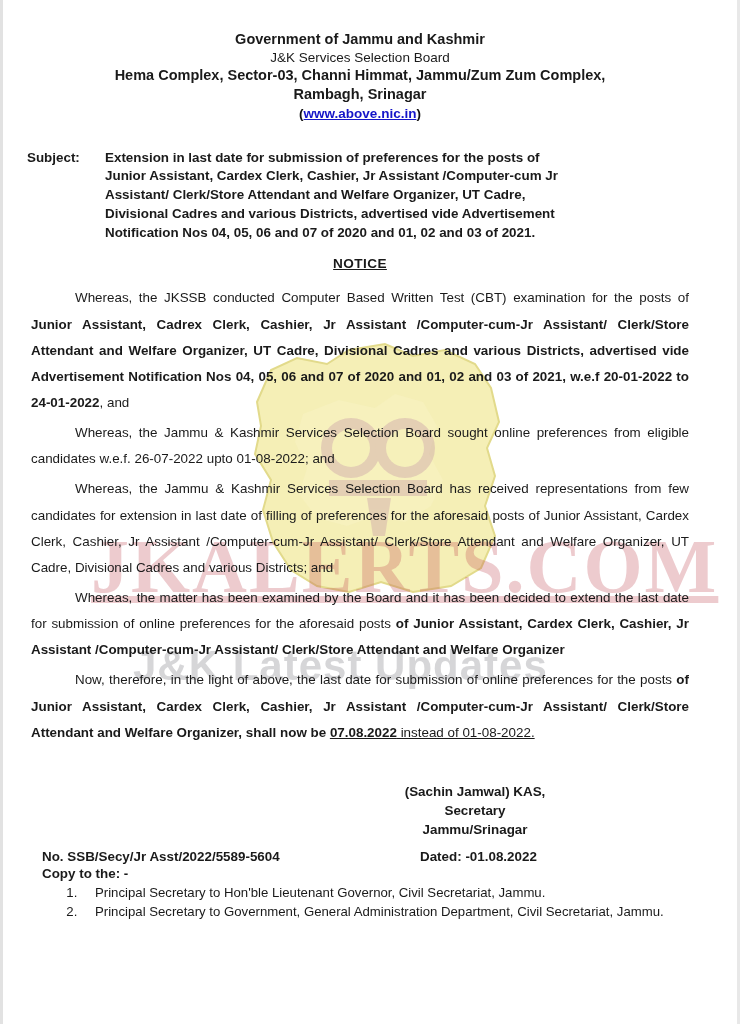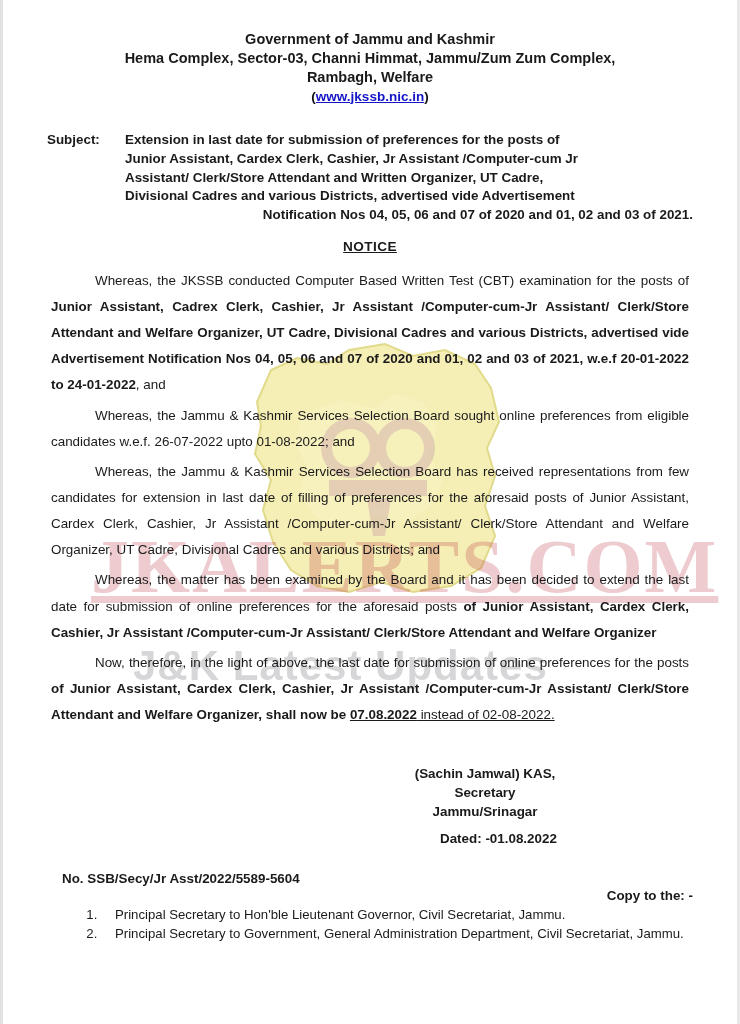--- a/index.html
+++ b/index.html
@@ -54,41 +54,41 @@
     font-weight: 700;
     letter-spacing: 1px;
     color: rgba(120, 120, 125, 0.30);
     white-space: nowrap;
     line-height: 1;
   }
   
   .content {
     position: relative;
     z-index: 2;
-    padding: 30px 44px 0 44px;
+    padding: 30px 44px 0 24px;
   }
   .hdr { text-align: center; line-height: 1.30; }
   .hdr .l1 { font-size: 14.5px; font-weight: 700; }
   .hdr .l2 { font-size: 13.5px; font-weight: 400; }
   .hdr .l3 { font-size: 14.5px; font-weight: 700; }
   .hdr .l4 { font-size: 14.5px; font-weight: 700; }
   .hdr .l5 { font-size: 13.5px; font-weight: 700; margin-top: 1px; }
   .url { color: #1414c8; text-decoration: underline; }
   .paren { color: #111; }
 
   .subject-block {
     display: flex;
     margin-top: 26px;
     font-size: 13.4px;
     font-weight: 700;
     line-height: 1.40;
   }
   .subject-label { flex: 0 0 78px; }
   .subject-text { flex: 1; text-align: justify; }
-  .subject-text.lastline { text-align: right; }
+  .subject-text.lastline { text-align: left; }
 
   .notice {
     text-align: center;
     margin-top: 14px;
     font-size: 13.6px;
     font-weight: 700;
     text-decoration: underline;
     letter-spacing: .4px;
   }
 
@@ -109,29 +109,28 @@
     font-weight: 700;
     line-height: 1.42;
     padding-left: 230px;
   }
   .ref-row {
     display: flex;
     margin-top: 10px;
     font-size: 13.4px;
     font-weight: 700;
   }
-  .ref-no { flex: 0 0 345px; padding-left: 15px; margin-top: 40px; }
+  .ref-no { flex: 0 0 345px; padding-left: 15px; }
   .ref-date { flex: 1; text-align: left; padding-left: 48px; }
 
   .copy-to {
     margin-top: 2px;
     font-size: 13.4px;
     font-weight: 700;
     padding-left: 15px;
-    text-align: right;
   }
   ol.copy-list {
     margin: 2px 0 4px 0;
     padding-left: 54px;
     font-size: 13.2px;
     font-weight: 400;
     line-height: 1.44;
   }
   ol.copy-list li {
     text-align: justify;
@@ -161,49 +160,50 @@
       </g>
     </svg>
     <div class="wm-jkalerts">JKALERTS.COM</div>
     <div class="wm-updates">J&amp;K Latest Updates</div>
   </div>
 
   <div class="content">
 
     <div class="hdr">
       <div class="l1">Government of Jammu and Kashmir</div>
+      <div class="l2">J&amp;K Services Selection Board</div>
       <div class="l3">Hema Complex, Sector-03, Channi Himmat, Jammu/Zum Zum Complex,</div>
-      <div class="l4">Rambagh, Welfare</div>
-      <div class="l5"><span class="paren">(</span><a class="url" href="#">www.jkssb.nic.in</a><span class="paren">)</span></div>
+      <div class="l4">Rambagh, Srinagar</div>
+      <div class="l5"><span class="paren">(</span><a class="url" href="#">www.above.nic.in</a><span class="paren">)</span></div>
     </div>
 
     <div class="subject-block">
       <div class="subject-label">Subject:</div>
       <div style="flex:1;">
         <div class="subject-text">Extension in last date for submission of preferences for the posts of</div>
         <div class="subject-text">Junior Assistant, Cardex Clerk, Cashier, Jr Assistant /Computer-cum Jr</div>
-        <div class="subject-text">Assistant/ Clerk/Store Attendant and Written Organizer, UT Cadre,</div>
+        <div class="subject-text">Assistant/ Clerk/Store Attendant and Welfare Organizer, UT Cadre,</div>
         <div class="subject-text">Divisional Cadres and various Districts, advertised vide Advertisement</div>
         <div class="subject-text lastline">Notification Nos 04, 05, 06 and 07 of 2020 and 01, 02 and 03 of 2021.</div>
       </div>
     </div>
 
     <div class="notice">NOTICE</div>
 
     <div class="body-text">
 
       <p><span>Whereas, the JKSSB conducted Computer Based Written Test (CBT) examination for the posts of </span><span class="b">Junior Assistant, Cadrex Clerk, Cashier, Jr Assistant /Computer-cum-Jr Assistant/ Clerk/Store Attendant and Welfare Organizer, UT Cadre, Divisional Cadres and various Districts, advertised vide Advertisement Notification Nos 04, 05, 06 and 07 of 2020 and 01, 02 and 03 of 2021, w.e.f 20-01-2022 to 24-01-2022</span><span>, and</span></p>
 
       <p>Whereas, the Jammu &amp; Kashmir Services Selection Board sought online preferences from eligible candidates w.e.f. 26-07-2022 upto 01-08-2022; and</p>
 
       <p>Whereas, the Jammu &amp; Kashmir Services Selection Board has received representations from few candidates for extension in last date of filling of preferences for the aforesaid posts of Junior Assistant, Cardex Clerk, Cashier, Jr Assistant /Computer-cum-Jr Assistant/ Clerk/Store Attendant and Welfare Organizer, UT Cadre, Divisional Cadres and various Districts; and</p>
 
       <p><span>Whereas, the matter has been examined by the Board and it has been decided to extend the last date for submission of online preferences for the aforesaid posts </span><span class="b">of Junior Assistant, Cardex Clerk, Cashier, Jr Assistant /Computer-cum-Jr Assistant/ Clerk/Store Attendant and Welfare Organizer</span></p>
 
-      <p><span>Now, therefore, in the light of above, the last date for submission of online preferences for the posts </span><span class="b">of Junior Assistant, Cardex Clerk, Cashier, Jr Assistant /Computer-cum-Jr Assistant/ Clerk/Store Attendant and Welfare Organizer, shall now be </span><span class="b u">07.08.2022</span><span class="u"> instead of 02-08-2022.</span></p>
+      <p><span>Now, therefore, in the light of above, the last date for submission of online preferences for the posts </span><span class="b">of Junior Assistant, Cardex Clerk, Cashier, Jr Assistant /Computer-cum-Jr Assistant/ Clerk/Store Attendant and Welfare Organizer, shall now be </span><span class="b u">07.08.2022</span><span class="u"> instead of 01-08-2022.</span></p>
 
     </div>
 
     <div class="sign-block">
       <div>(Sachin Jamwal) KAS,</div>
       <div>Secretary</div>
       <div>Jammu/Srinagar</div>
     </div>
 
     <div class="ref-row">

